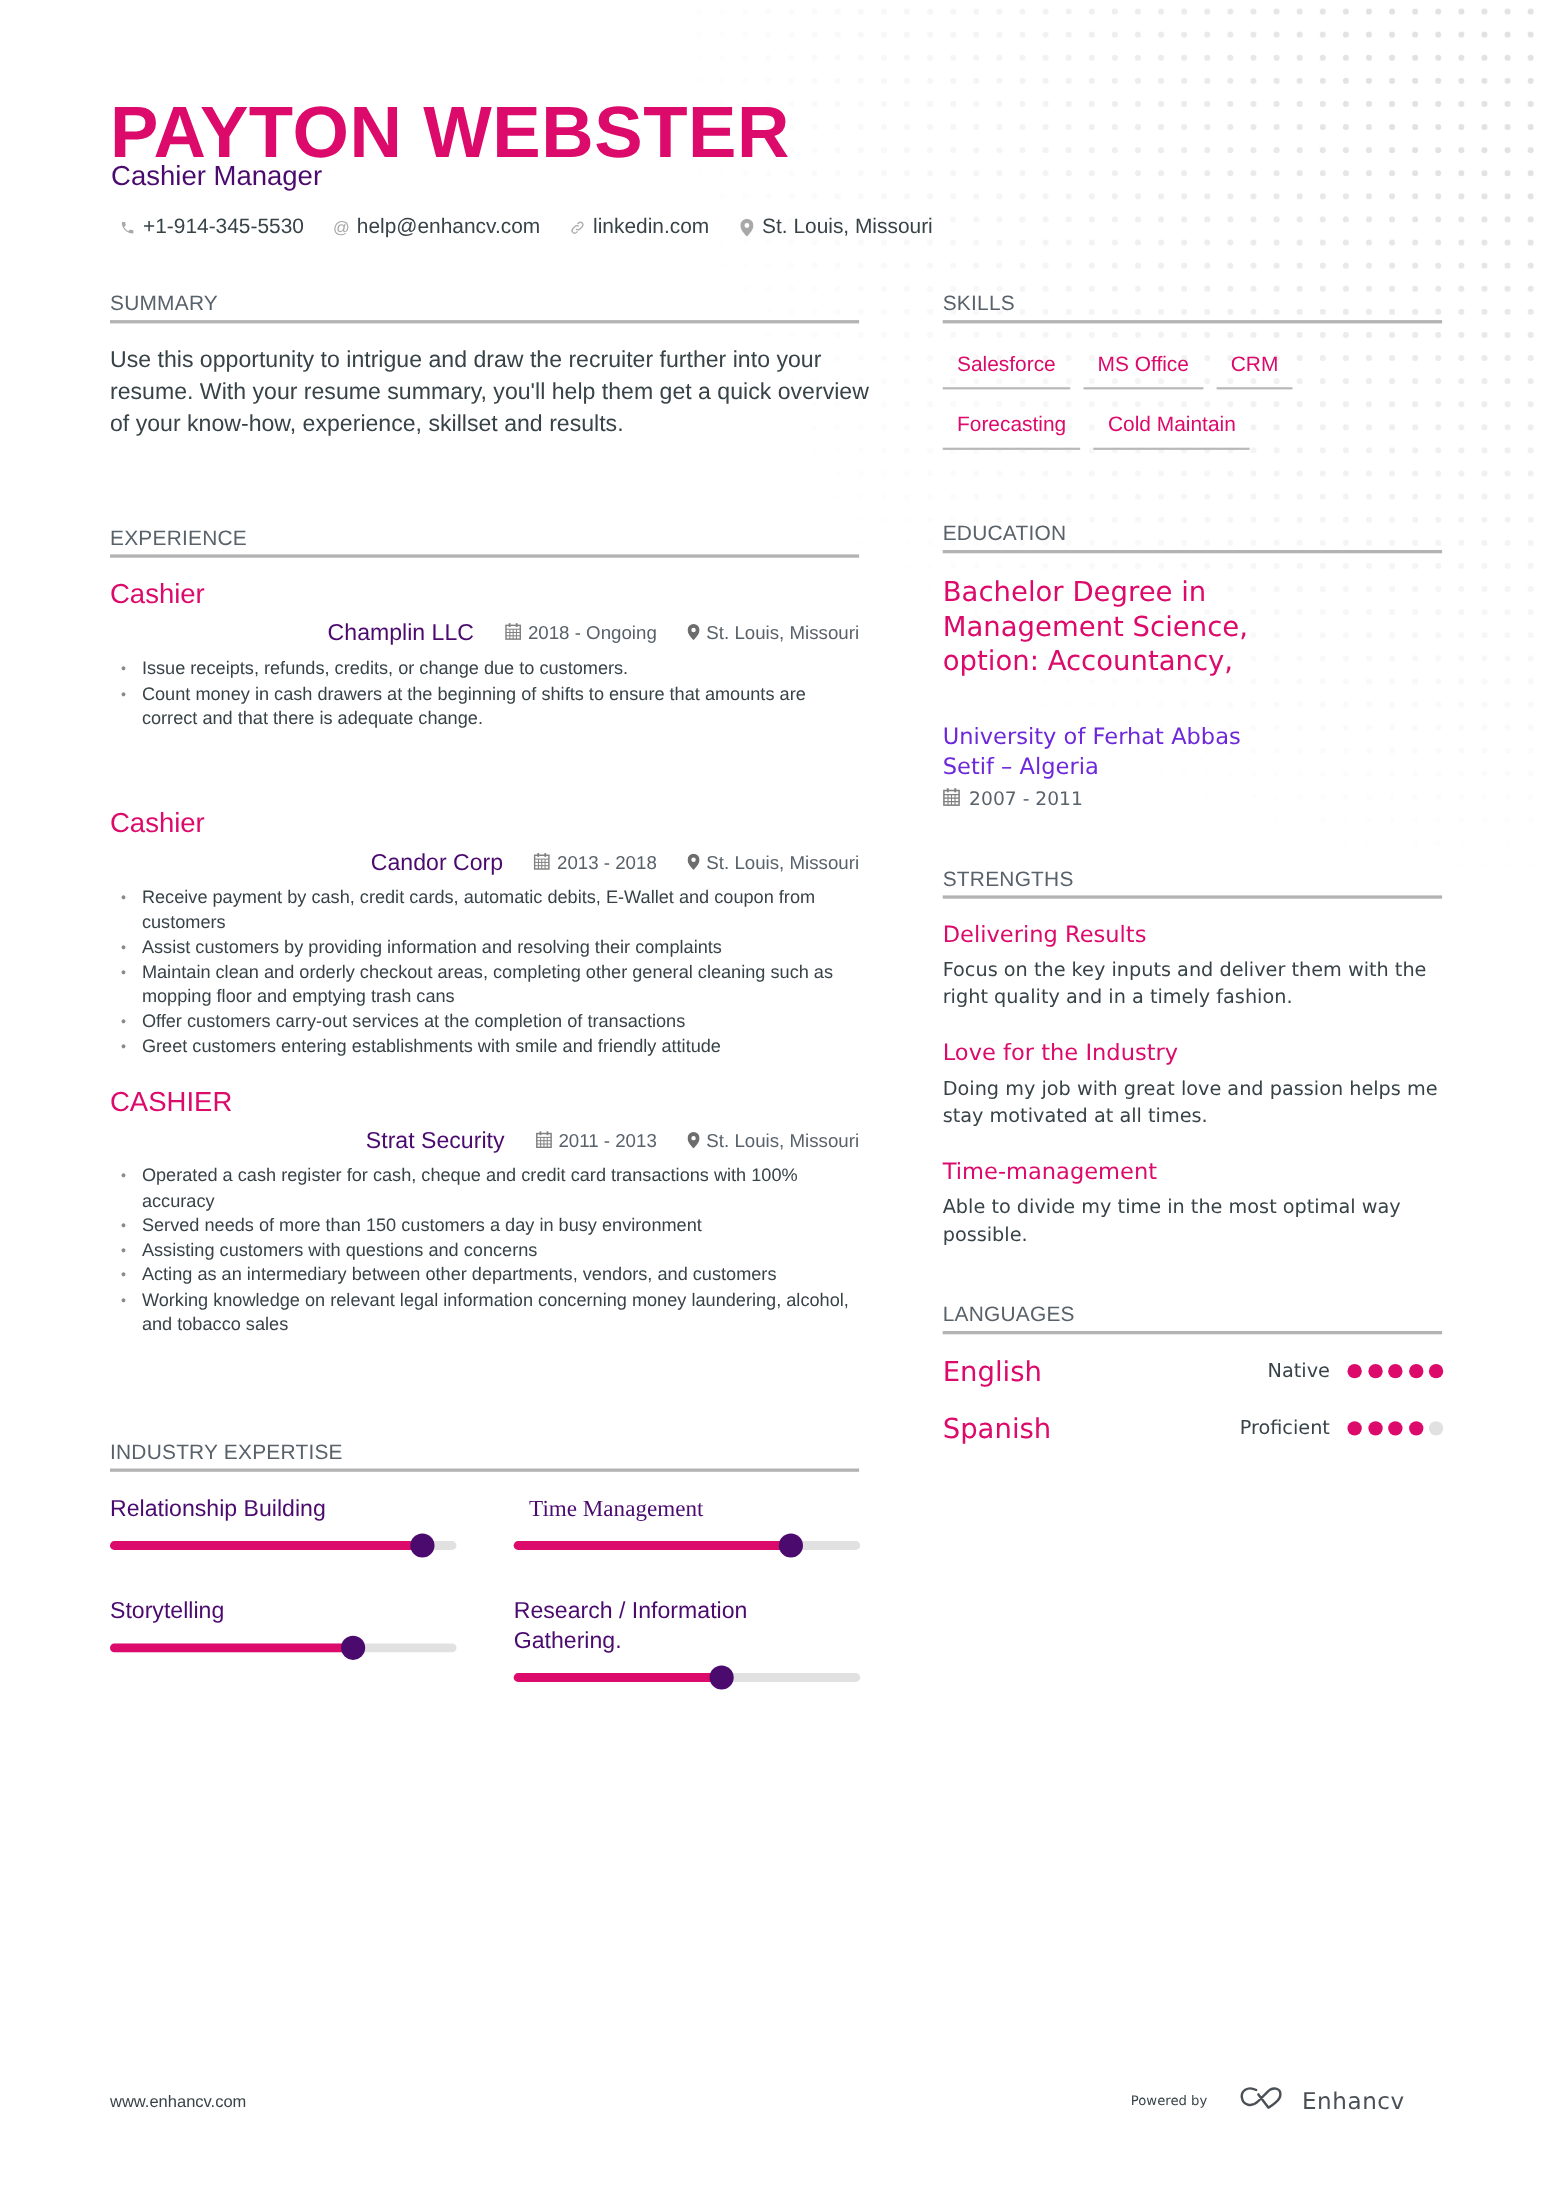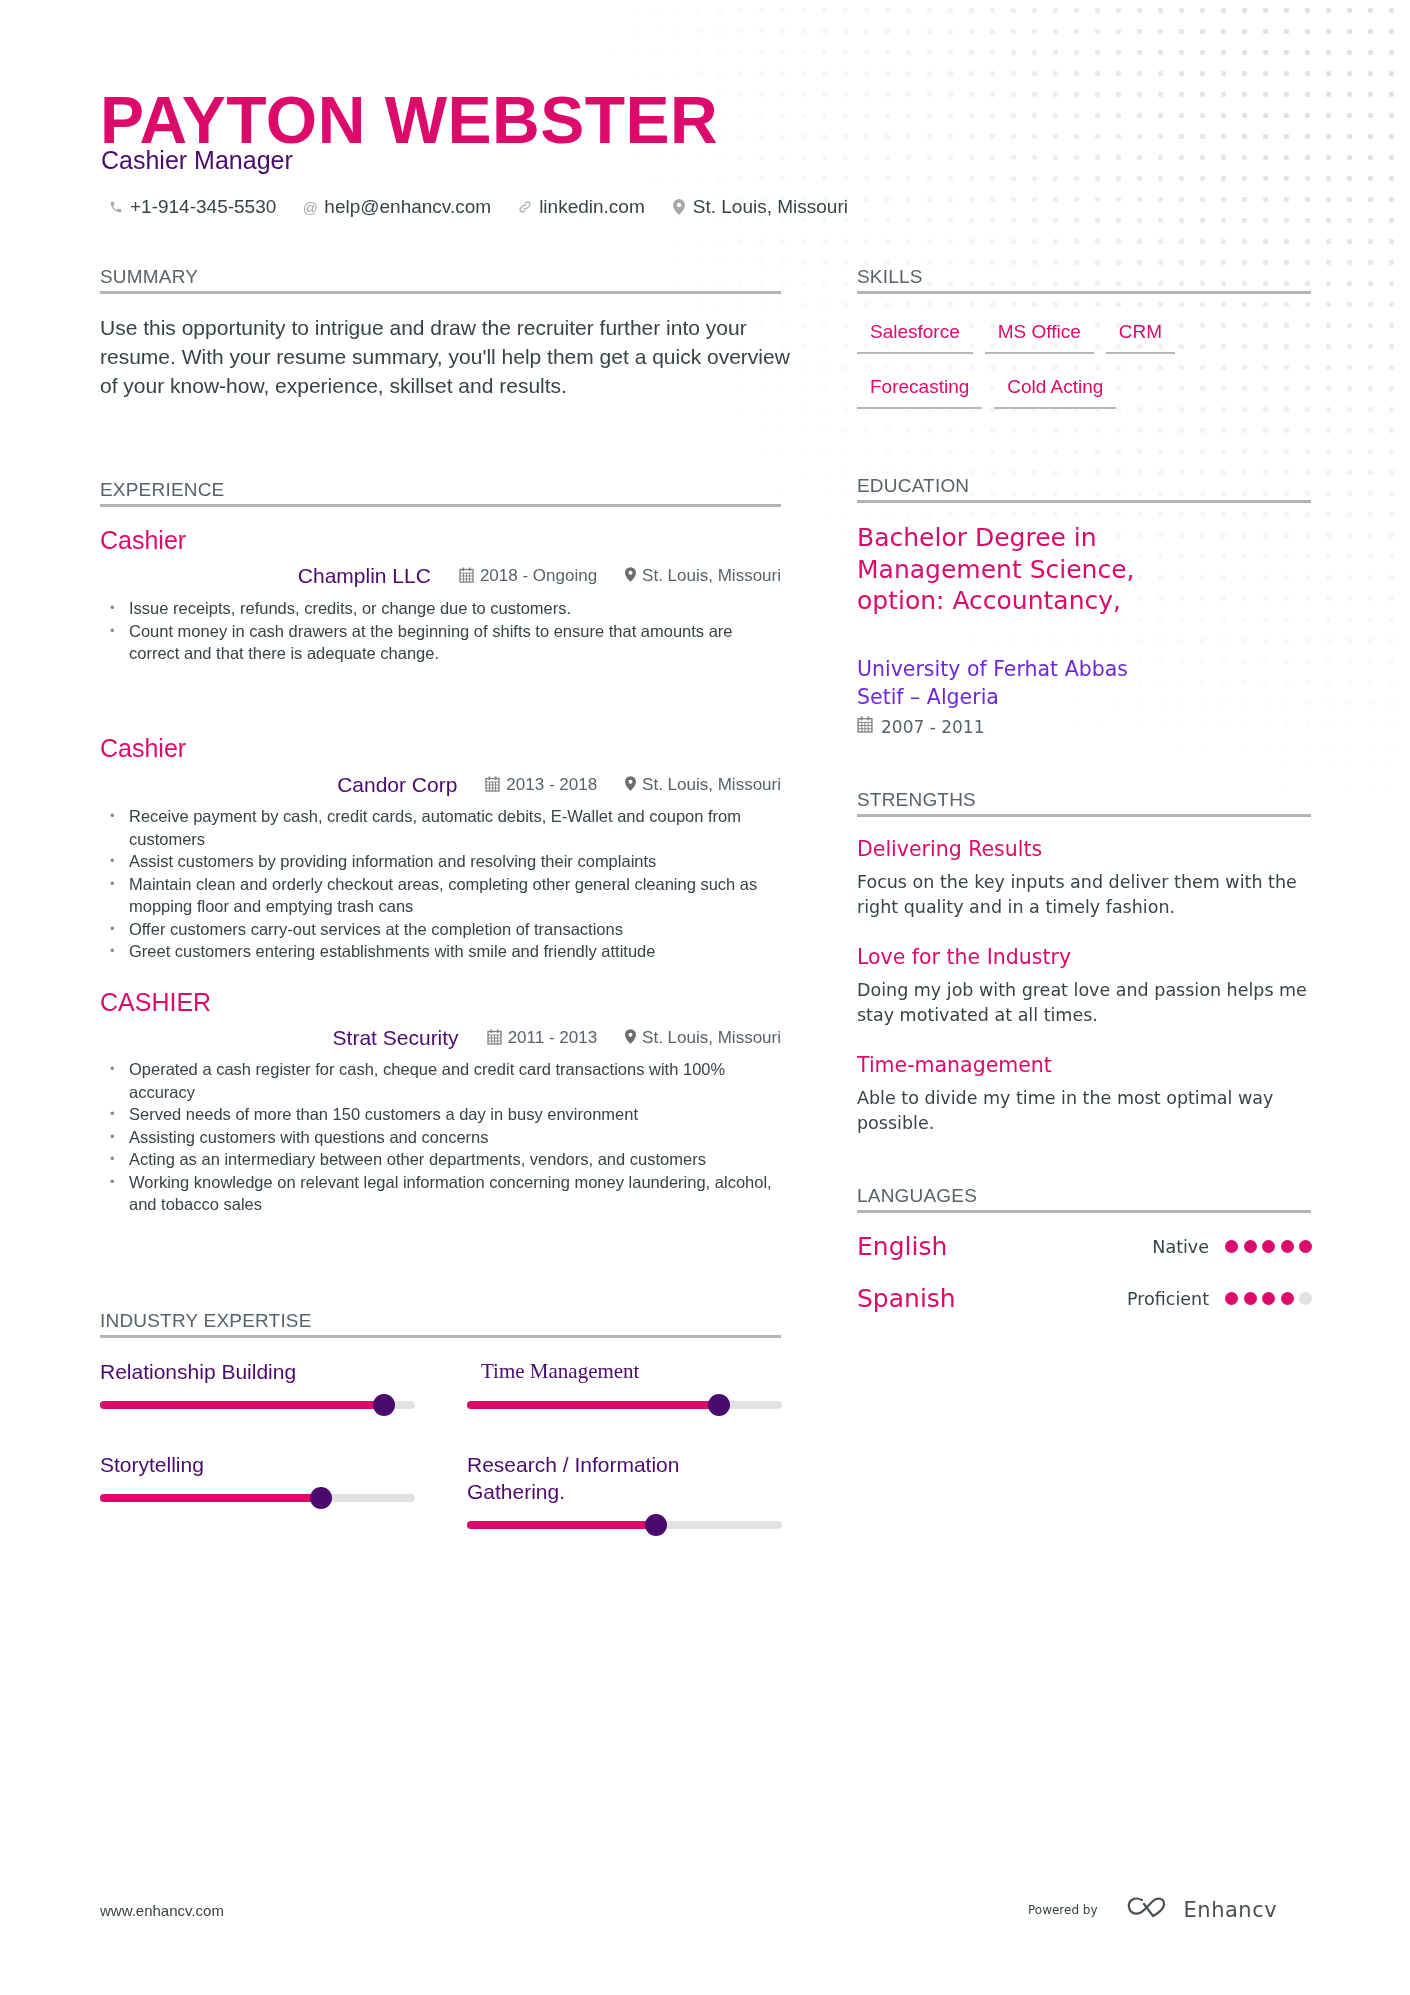--- a/index.html
+++ b/index.html
@@ -203,21 +203,21 @@
 </div>
 
 <div class="sec-h" style="left:857px; top:266px;" data-name="skills-heading">SKILLS</div>
 <div class="sec-rule" style="left:857px; top:291px; width:454px;" data-name="skills-divider"></div>
 <div class="abs skills" data-name="skills-list">
   <span class="skill" data-name="skill-tag">Salesforce</span>
   <span class="skill" data-name="skill-tag">MS Office</span>
   <span class="skill" data-name="skill-tag">CRM</span>
   <span class="skill" style="flex-basis:0;" data-name="skill-break"></span>
   <span class="skill" data-name="skill-tag">Forecasting</span>
-  <span class="skill" data-name="skill-tag">Cold Acting</span>
+  <span class="skill" data-name="skill-tag">Cold Maintain</span>
 </div>
 
 <div class="sec-h" style="left:857px; top:475px;" data-name="education-heading">EDUCATION</div>
 <div class="sec-rule" style="left:857px; top:500px; width:454px;" data-name="education-divider"></div>
 <div class="abs edu-degree" data-name="degree">Bachelor Degree in Management Science, option: Accountancy,</div>
 <div class="abs edu-school" data-name="school">University of Ferhat Abbas Setif – Algeria</div>
 <div class="abs edu-dates" data-name="education-dates">
   <span data-name="calendar-icon"><svg width="16" height="17" viewBox="0 0 15 16">
         <rect x="1" y="2.5" width="13" height="12.5" fill="none" stroke="#7f7f7f" stroke-width="1.3"></rect>
         <rect x="3.5" y="0.5" width="1.6" height="3.5" fill="#7f7f7f"></rect>

